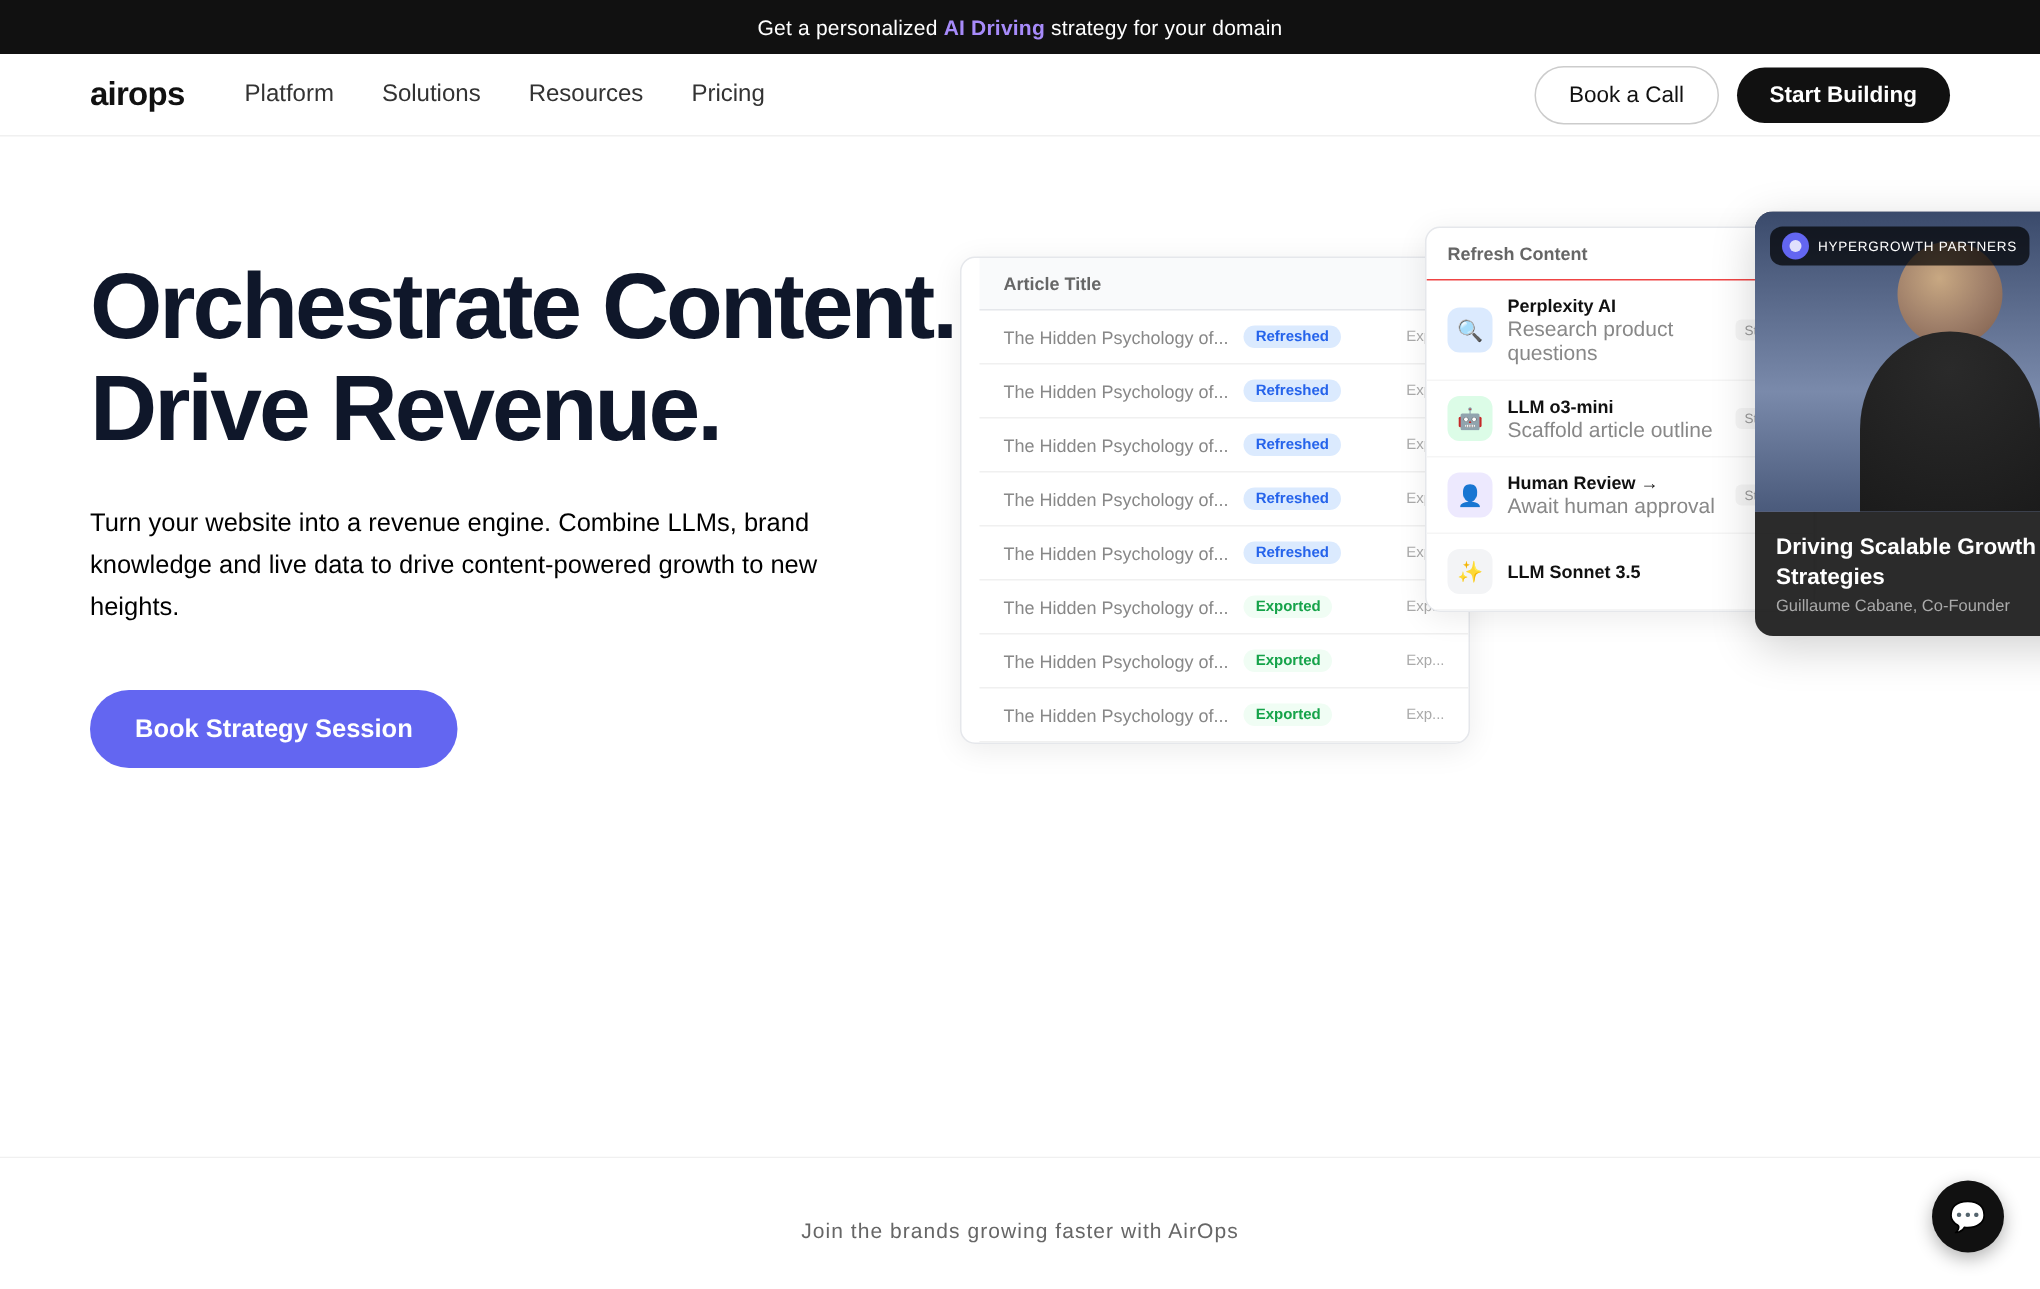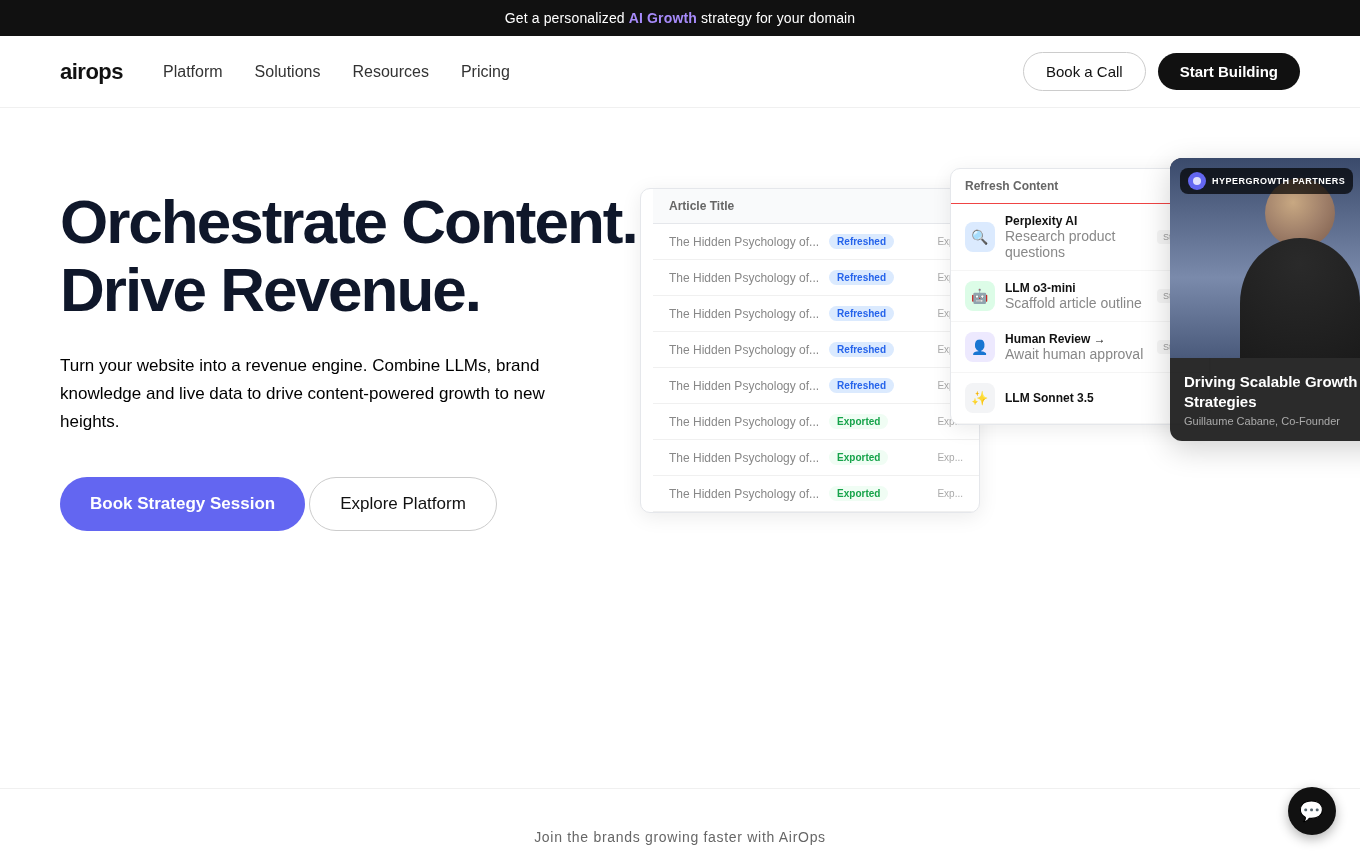--- a/index.html
+++ b/index.html
@@ -15,21 +15,21 @@
       letter-spacing: 0.01em;
     }
     .top-banner .ai-text { color: #a78bfa; font-weight: 700; }
 
     
     nav {
       display: flex;
       align-items: center;
       justify-content: space-between;
       padding: 0 60px;
-      height: 72px;
+      height: 55px;
       border-bottom: 1px solid #f0f0f0;
       background: #fff;
       position: sticky;
       top: 0;
       z-index: 100;
     }
     .nav-left {
       display: flex;
       align-items: center;
       gap: 40px;
@@ -304,21 +304,21 @@
       height: 18px;
       background: #6366f1;
       border-radius: 50%;
       display: flex;
       align-items: center;
       justify-content: center;
     }
     .video-logo-text {
       font-size: 9px;
       color: #fff;
-      font-weight: 700;
+      font-weight: 400;
       text-transform: uppercase;
       letter-spacing: 0.5px;
       text-align: center;
     }
     .video-info {
       background: rgba(20, 20, 20, 0.9);
       padding: 14px;
       color: #fff;
     }
     .video-card-title {
@@ -364,21 +364,21 @@
     .chat-icon {
       color: #fff;
       font-size: 20px;
     }
   </style>
 </head>
 <body>
 
 <div class="top-banner">
   <span>
-    <span>Get a personalized </span><span class="ai-text">AI Growth</span><span> strategy for your domain</span>
+    <span>Get a personalized </span><span class="ai-text">AI Driving</span><span> strategy for your domain</span>
   </span>
 </div>
 
 <nav>
   <div class="nav-left">
     <div class="logo">airops</div>
     <ul class="nav-links">
       <li><a href="#">Platform</a></li>
       <li><a href="#">Solutions</a></li>
       <li><a href="#">Resources</a></li>
@@ -393,21 +393,20 @@
 
 <section class="hero">
   <div class="hero-content">
     <h1 class="hero-title">
       <span>Orchestrate Content.</span><br>
       <span>Drive Revenue.</span>
     </h1>
     <p class="hero-description">Turn your website into a revenue engine. Combine LLMs, brand knowledge and live data to drive content-powered growth to new heights.</p>
     <div class="hero-buttons">
       <button class="btn-hero-primary">Book Strategy Session</button>
-      <button class="btn-hero-outline">Explore Platform</button>
     </div>
   </div>
 
   <div class="hero-visuals">
 
     <div class="ui-panel-left">
       <div class="ui-panel-header">Article Title</div>
       <div class="ui-row">
         <span>The Hidden Psychology of...</span>
         <span class="ui-badge-refresh">Refreshed</span>

